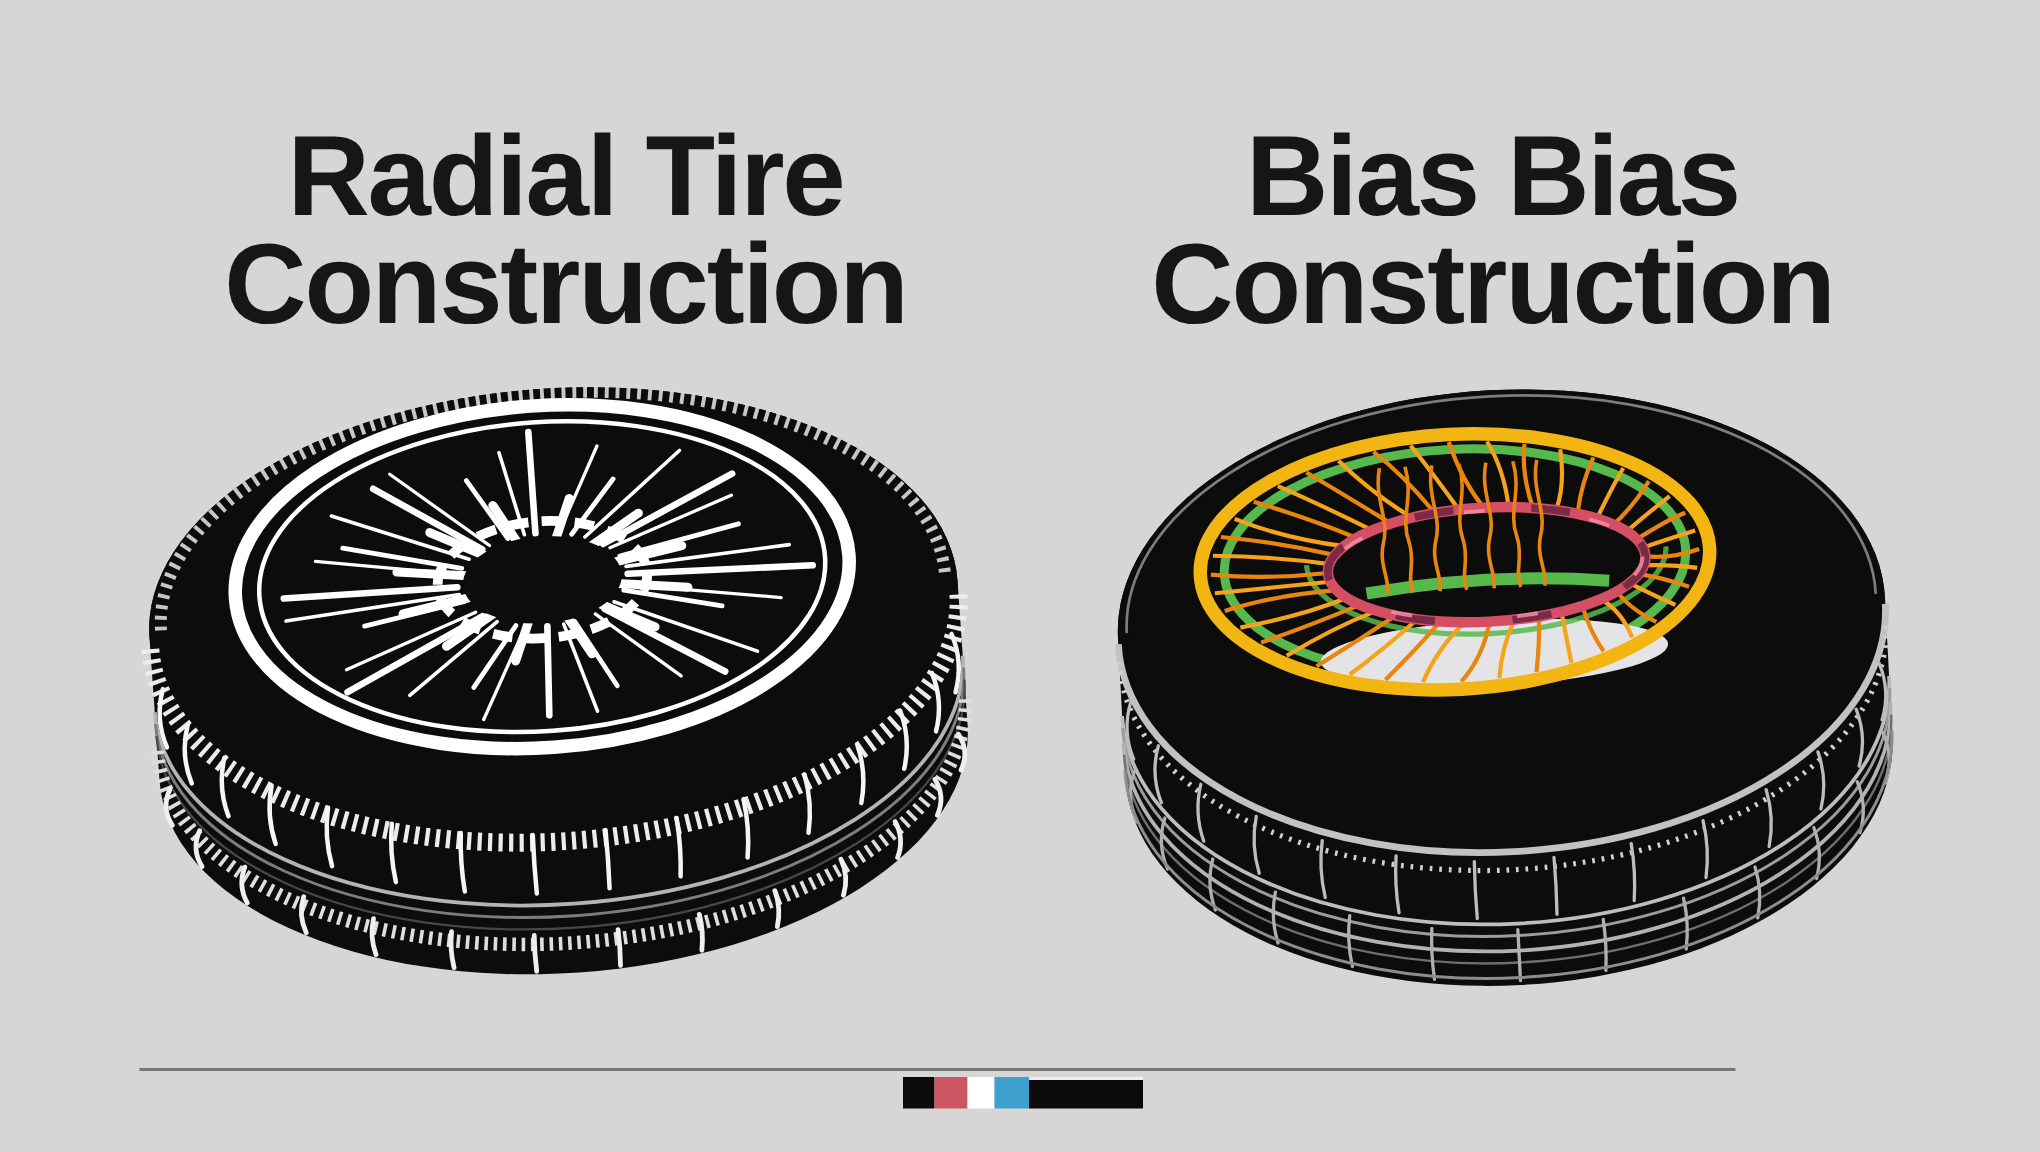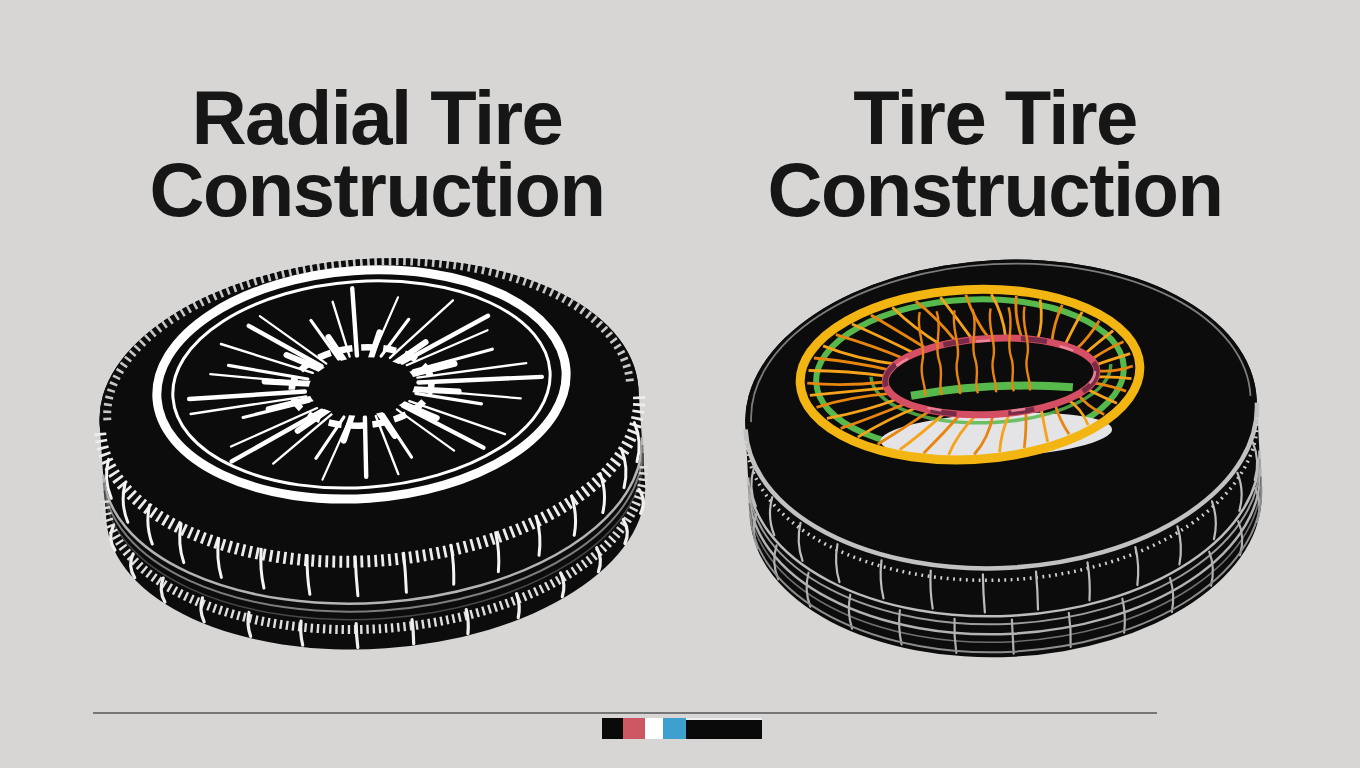--- a/index.html
+++ b/index.html
@@ -22,21 +22,21 @@
 <body>
 
 <div class="canvas" style="background: rgb(215, 214, 212);">
 
   <h1 class="title" id="title-radial">
     <span>Radial Tire</span>
     <span>Construction</span>
   </h1>
 
   <h1 class="title" id="title-bias">
-    <span>Tire Tire</span>
+    <span>Bias Bias</span>
     <span>Construction</span>
   </h1>
 
   <svg class="tire" id="radial-svg" viewBox="0 0 600 420">
       <g transform="rotate(-4 273 156)">
         <path d="M 3 156 A 270 147 0 0 1 543 156 L 543 252 A 270 147 0 0 1 3 252 Z" fill="#0c0c0c"></path>
         <ellipse cx="273" cy="156" rx="270" ry="147" fill="#0c0c0c"></ellipse>
         <path d="M 3 164 A 270 147 0 0 0 543 164" stroke="#ececec" stroke-width="12" fill="none" stroke-dasharray="2.8 4.2"></path>
         <path d="M 536.5 191.1 q 6.8 19.5 0 39" stroke="#f5f5f5" stroke-width="3" fill="none" stroke-linecap="round"></path>
         <path d="M 521.7 216.2 q 6.4 19.5 0 39" stroke="#f5f5f5" stroke-width="3" fill="none" stroke-linecap="round"></path>

